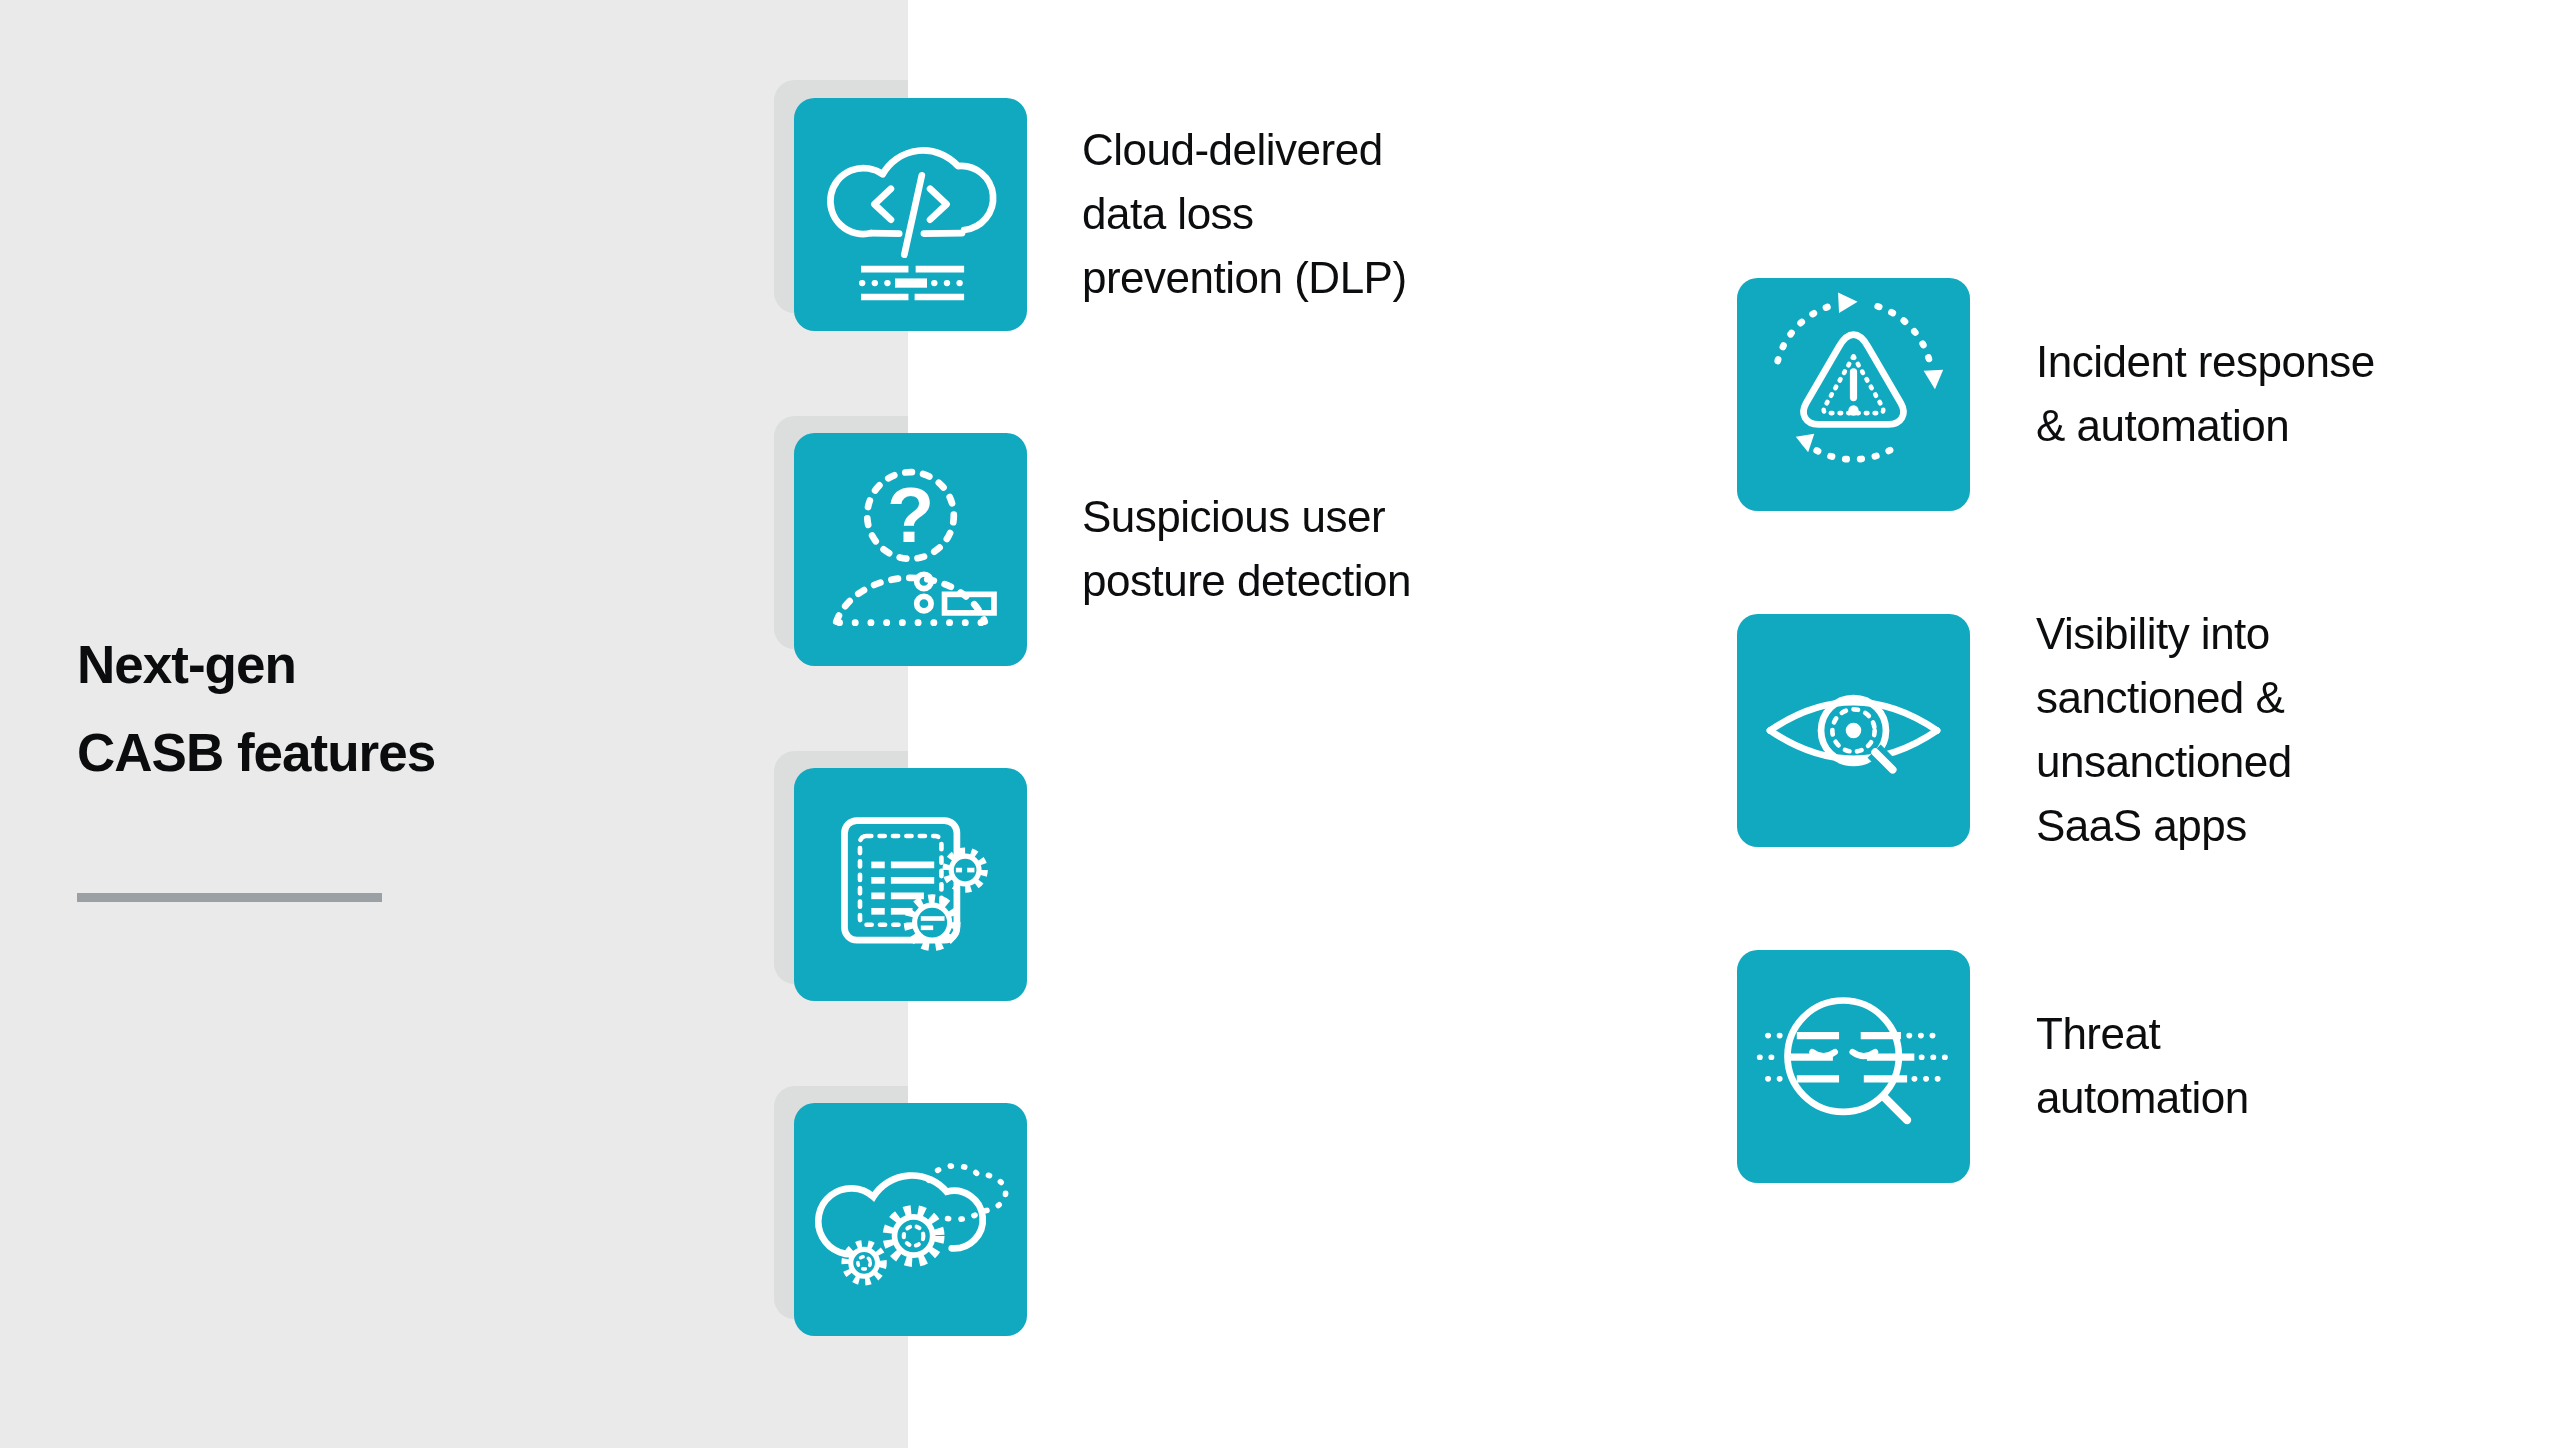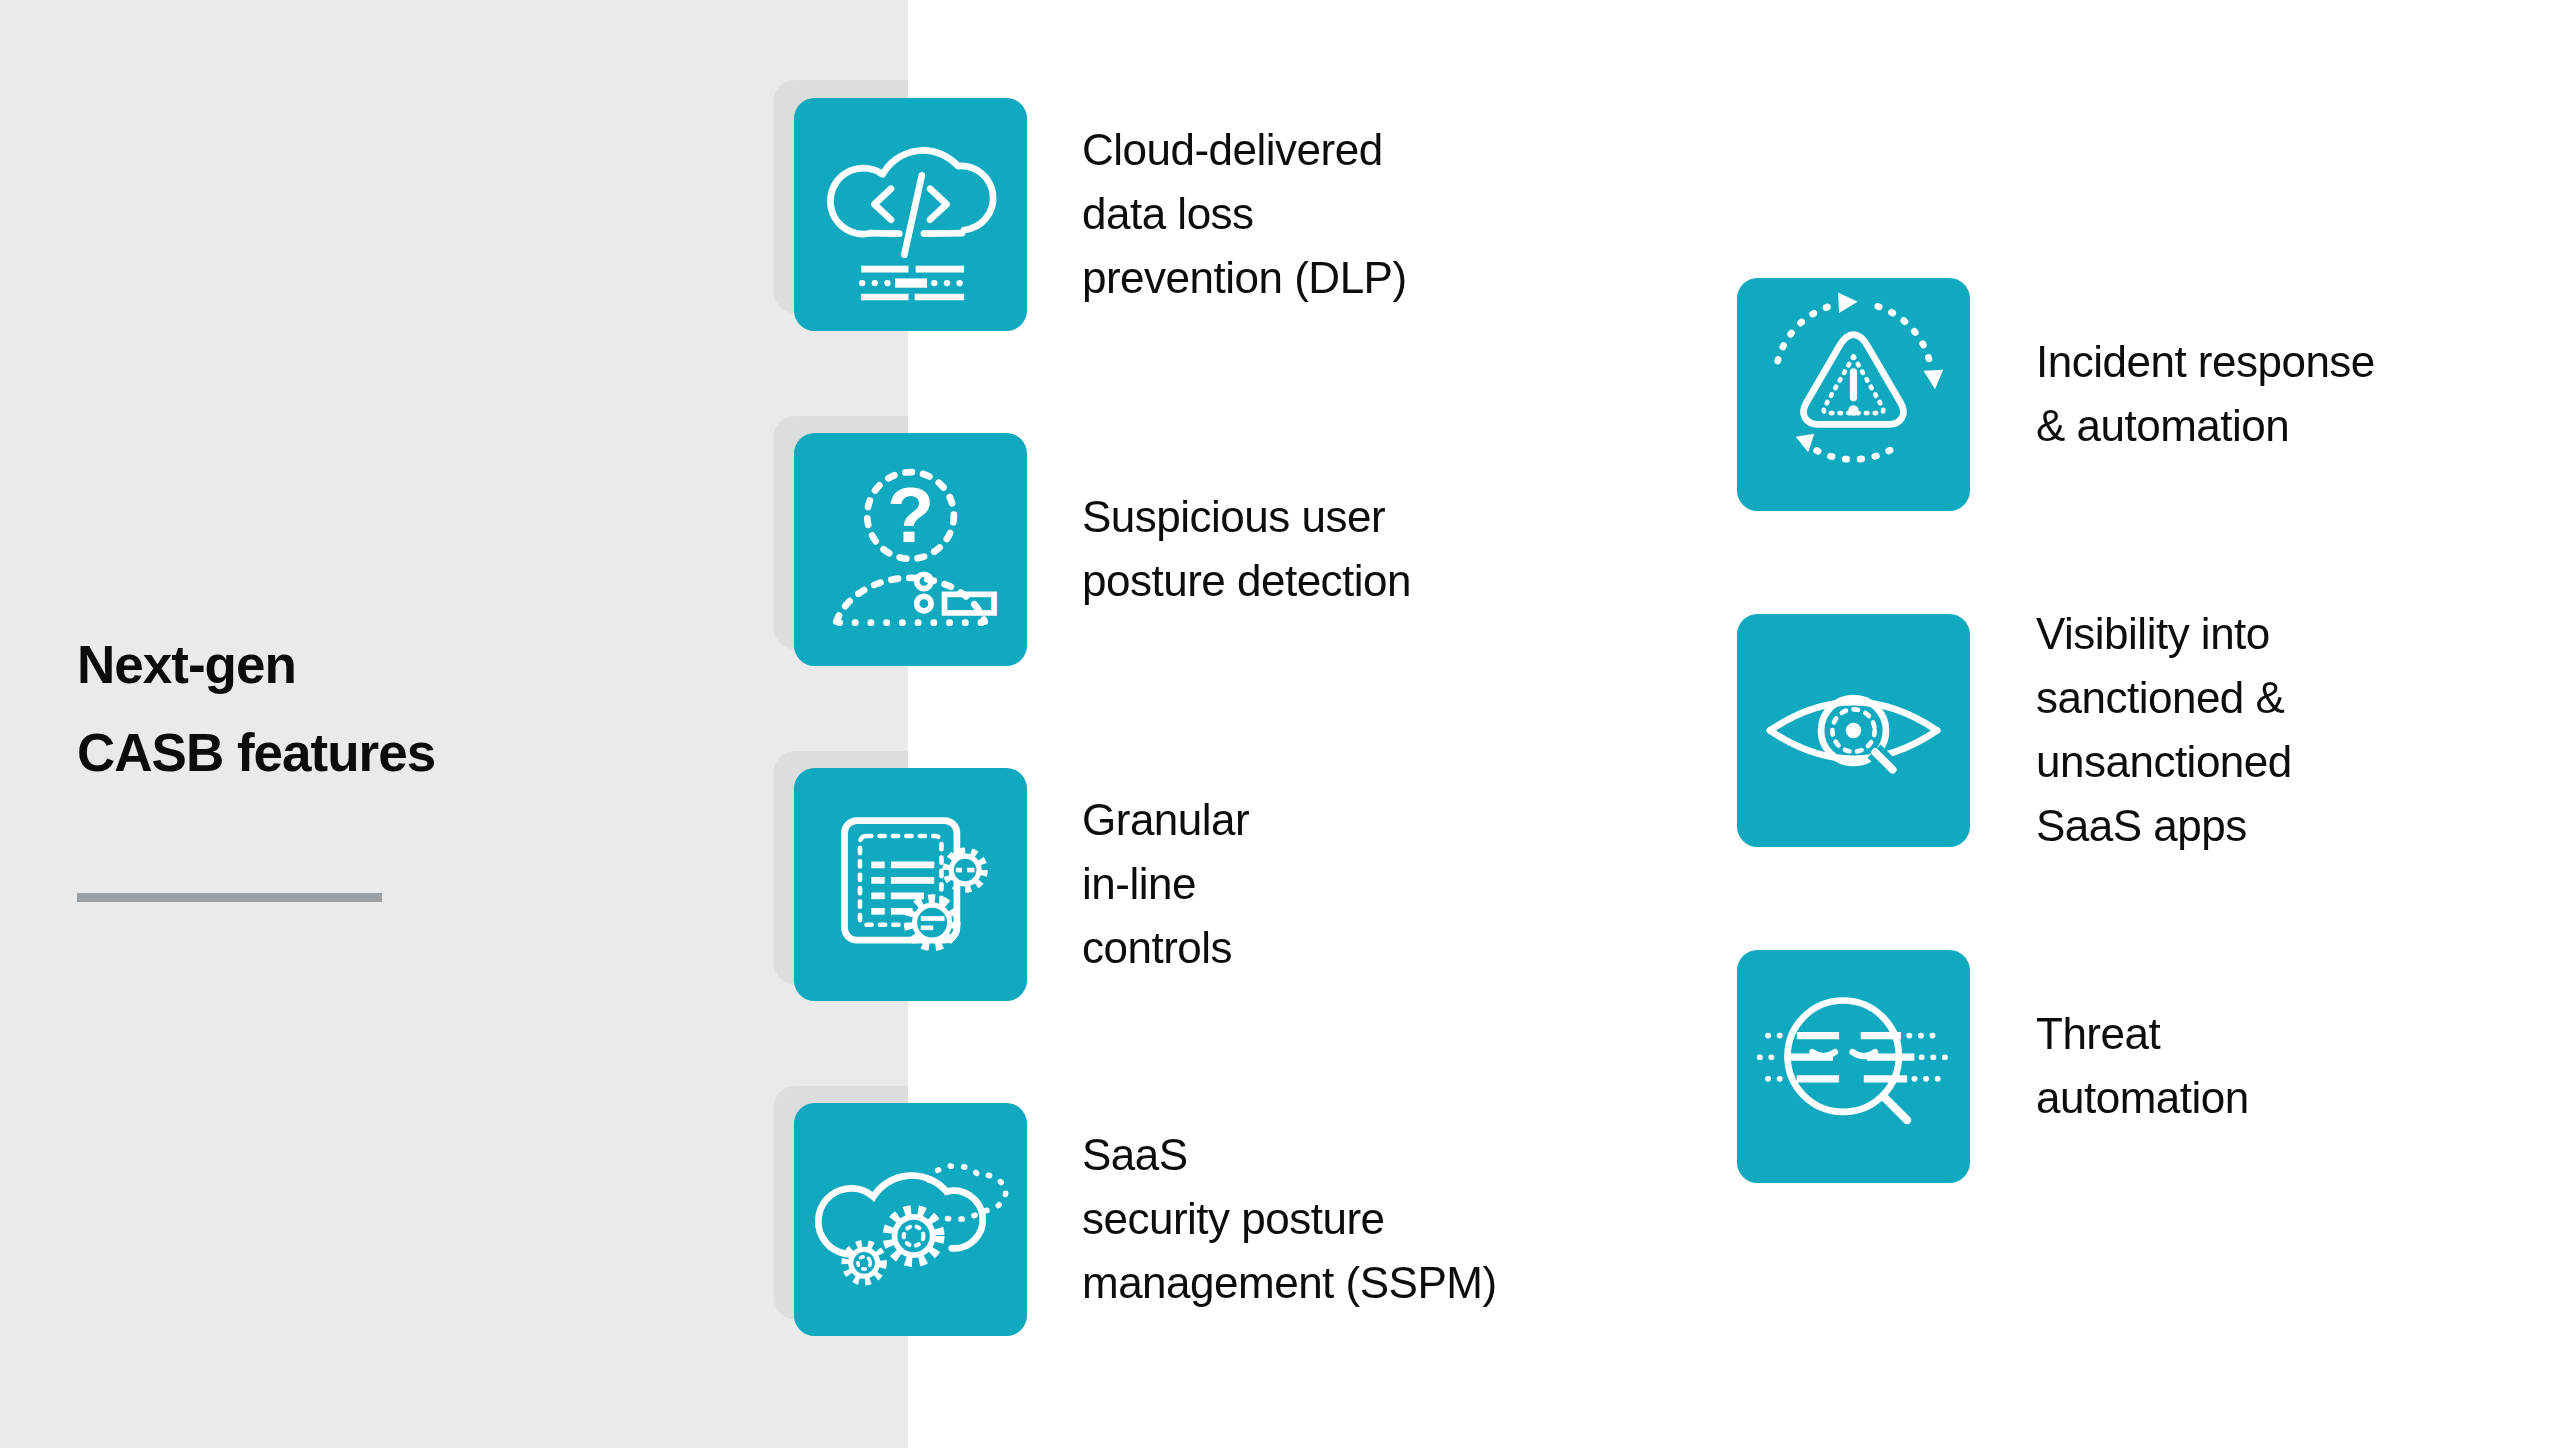--- a/index.html
+++ b/index.html
@@ -211,26 +211,20 @@
         <path d="M224,198 Q246,214 268,198"></path>
       </g>
     </svg>
   </div>
 
   <div class="label" id="l1">Cloud-delivered
 data loss
 prevention (DLP)</div>
   <div class="label" id="l2">Suspicious user
 posture detection</div>
-  <div class="label" id="l3">Granular
-in-line
-controls</div>
-  <div class="label" id="l4">SaaS
-security posture
-management (SSPM)</div>
   <div class="label" id="lr1">Incident response
 &amp; automation</div>
   <div class="label" id="lr2">Visibility into
 sanctioned &amp;
 unsanctioned
 SaaS apps</div>
   <div class="label" id="lr3">Threat
 automation</div>
 
 </div>

